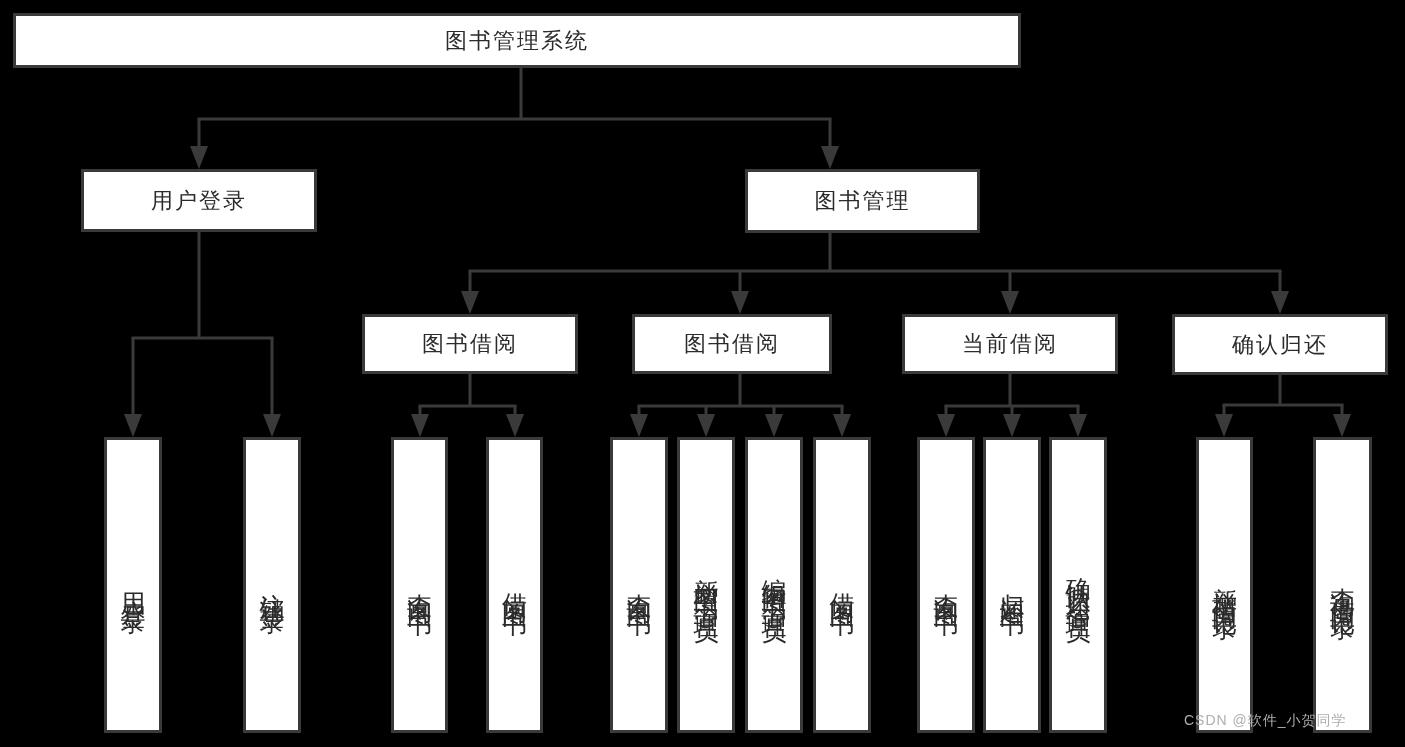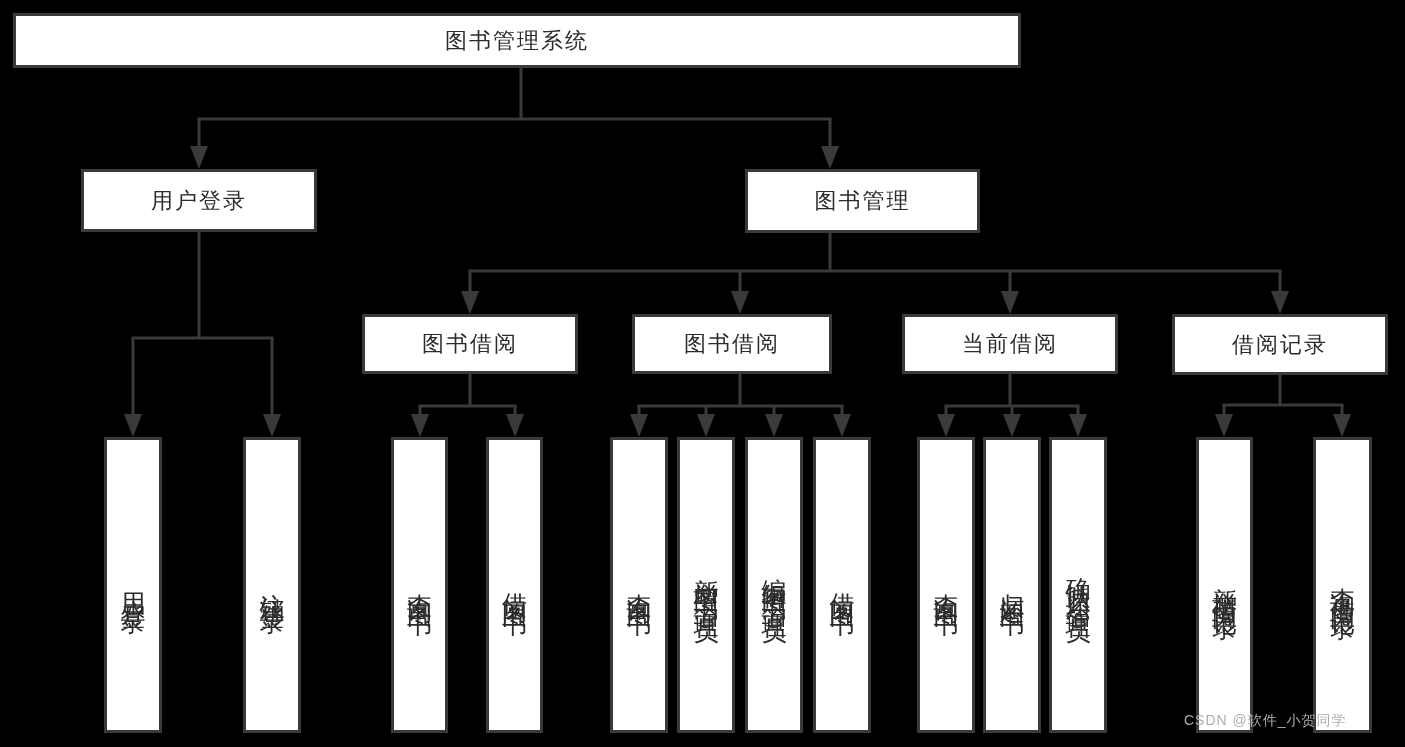--- a/index.html
+++ b/index.html
@@ -154,21 +154,21 @@
   <div class="node h-node" style="left:362px; top:314px; width:216px; height:60px;">
     <span>图书借阅</span>
   </div>
   <div class="node h-node" style="left:632px; top:314px; width:200px; height:60px;">
     <span>图书借阅</span>
   </div>
   <div class="node h-node" style="left:902px; top:314px; width:216px; height:60px;">
     <span>当前借阅</span>
   </div>
   <div class="node h-node" style="left:1172px; top:314px; width:216px; height:61px;">
-    <span>借阅记录</span>
+    <span>确认归还</span>
   </div>
 
   <div class="node v-node" style="left:104px; top:437px; width:58px; height:296px;">
     <span class="v-label">用户登录</span>
   </div>
   <div class="node v-node" style="left:243px; top:437px; width:58px; height:296px;">
     <span class="v-label">注销登录</span>
   </div>
 
   <div class="node v-node" style="left:391px; top:437px; width:57px; height:296px;">

